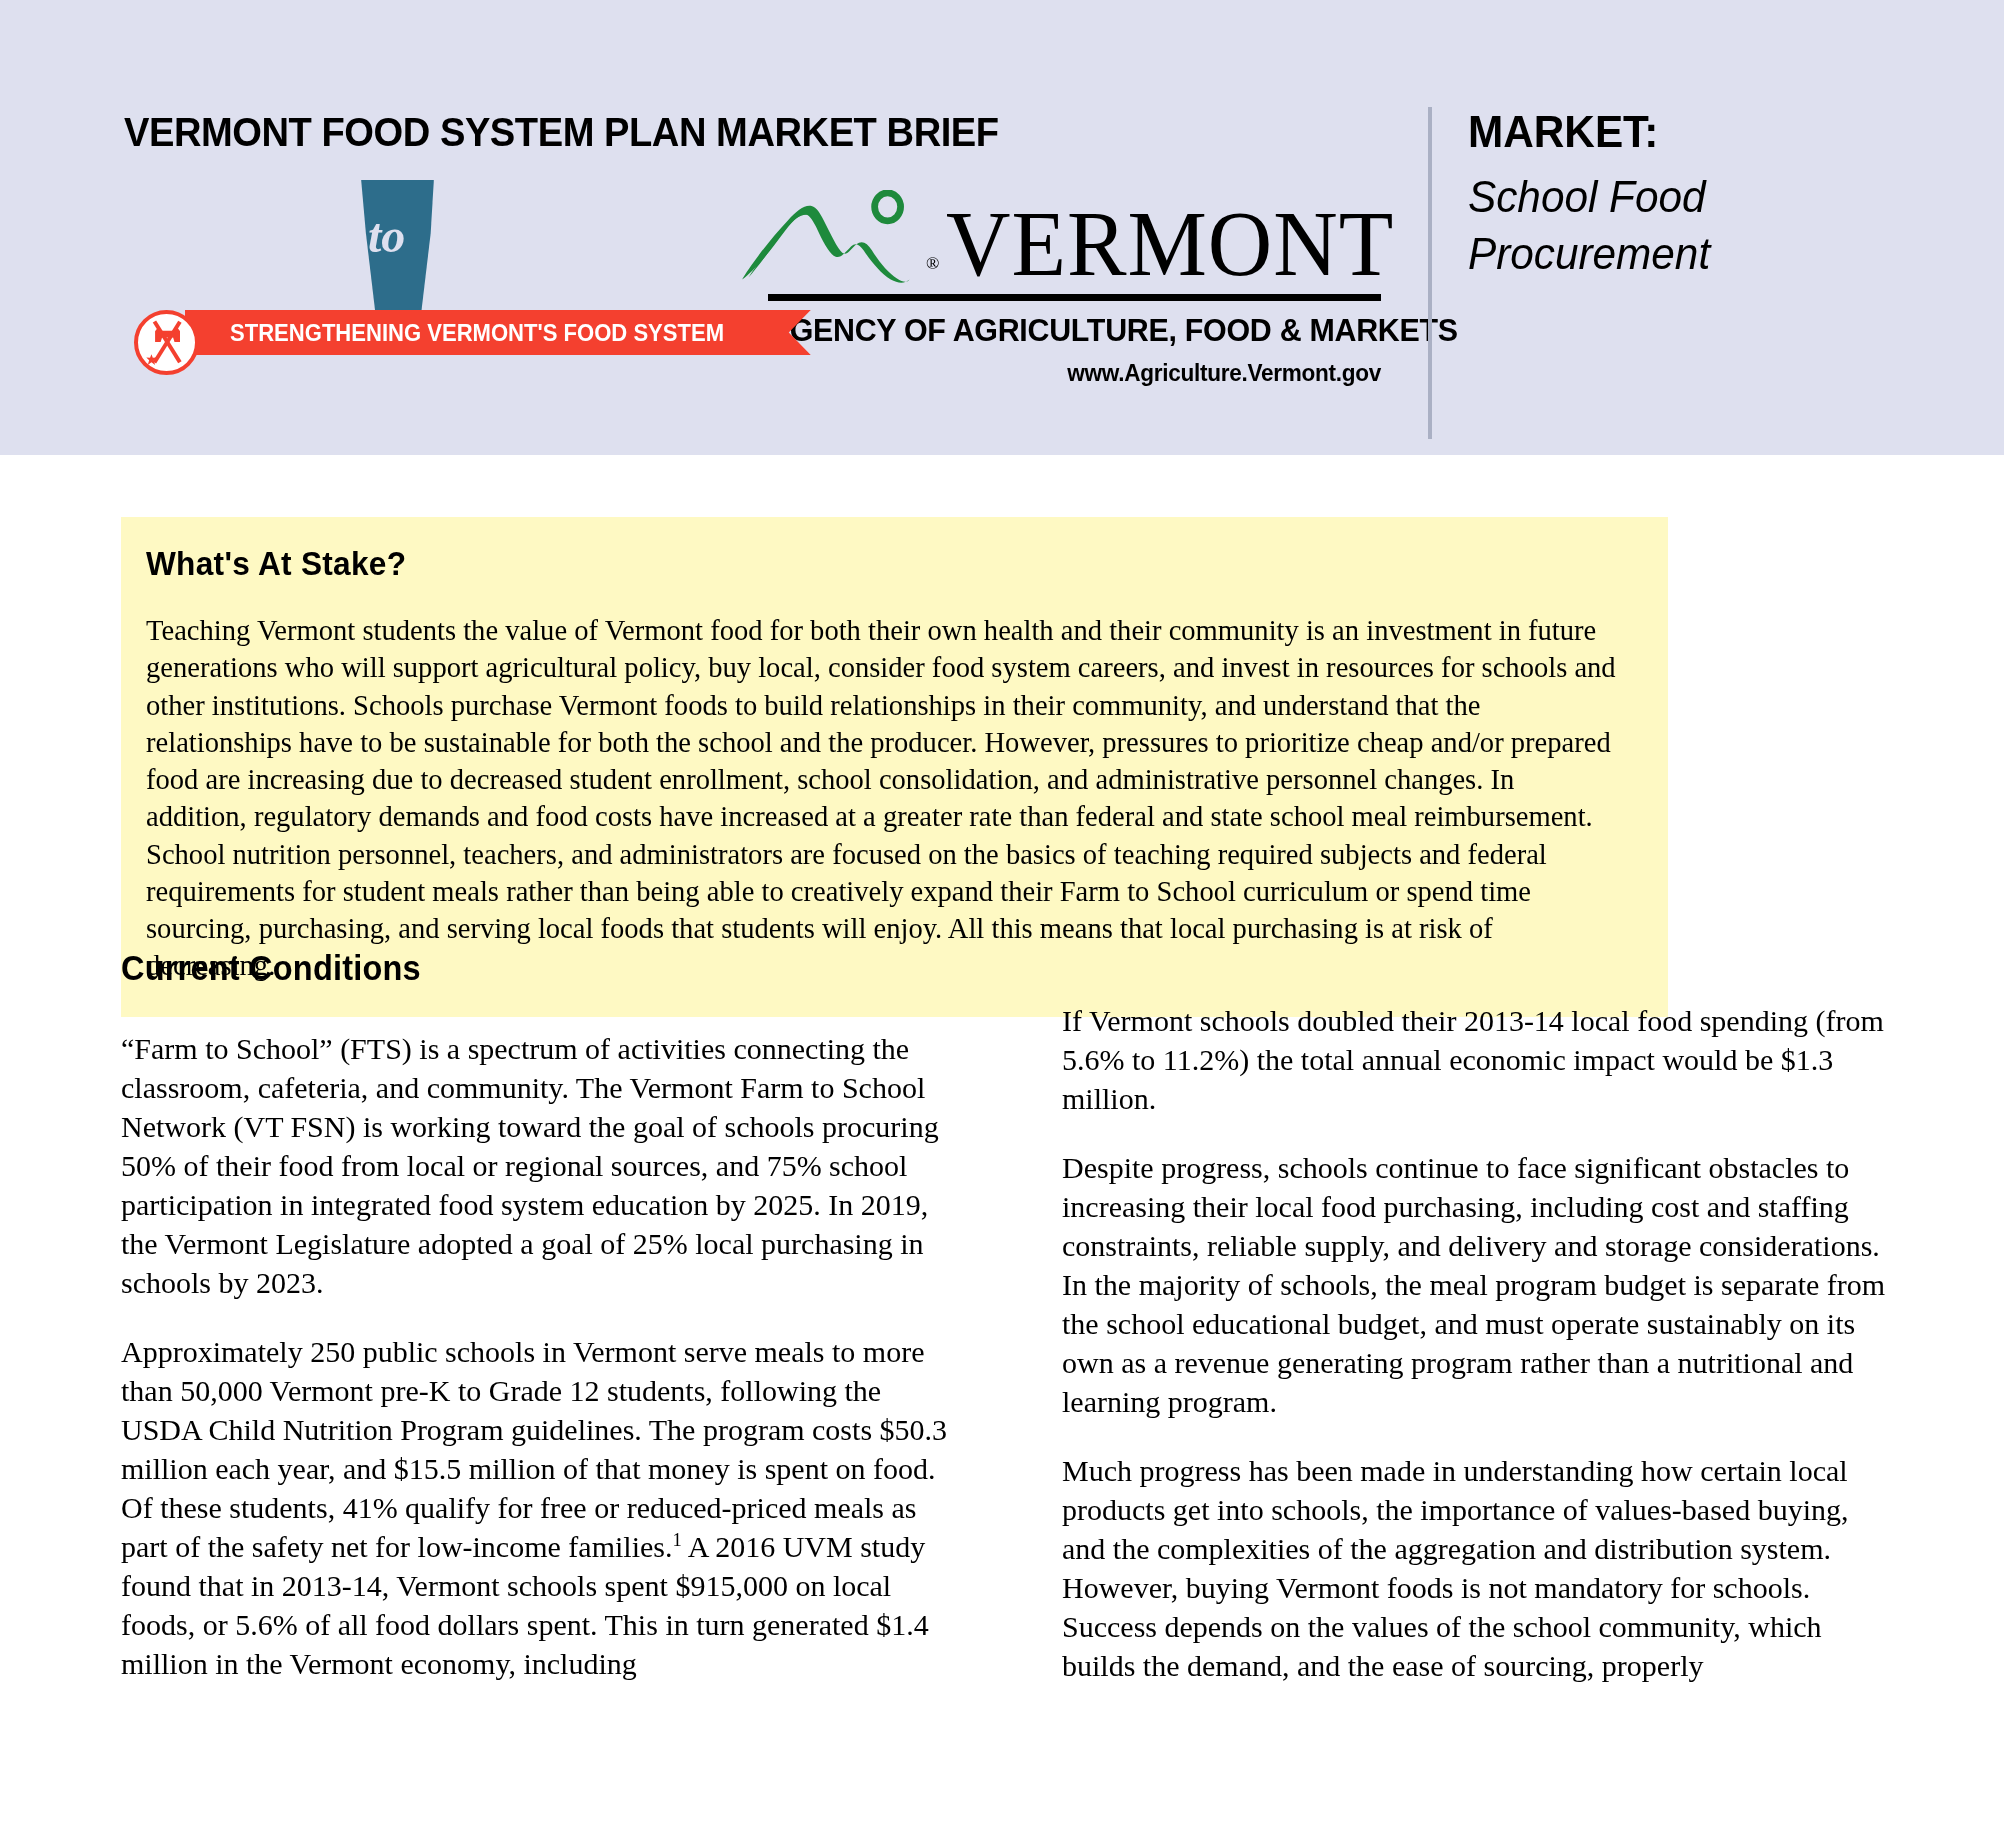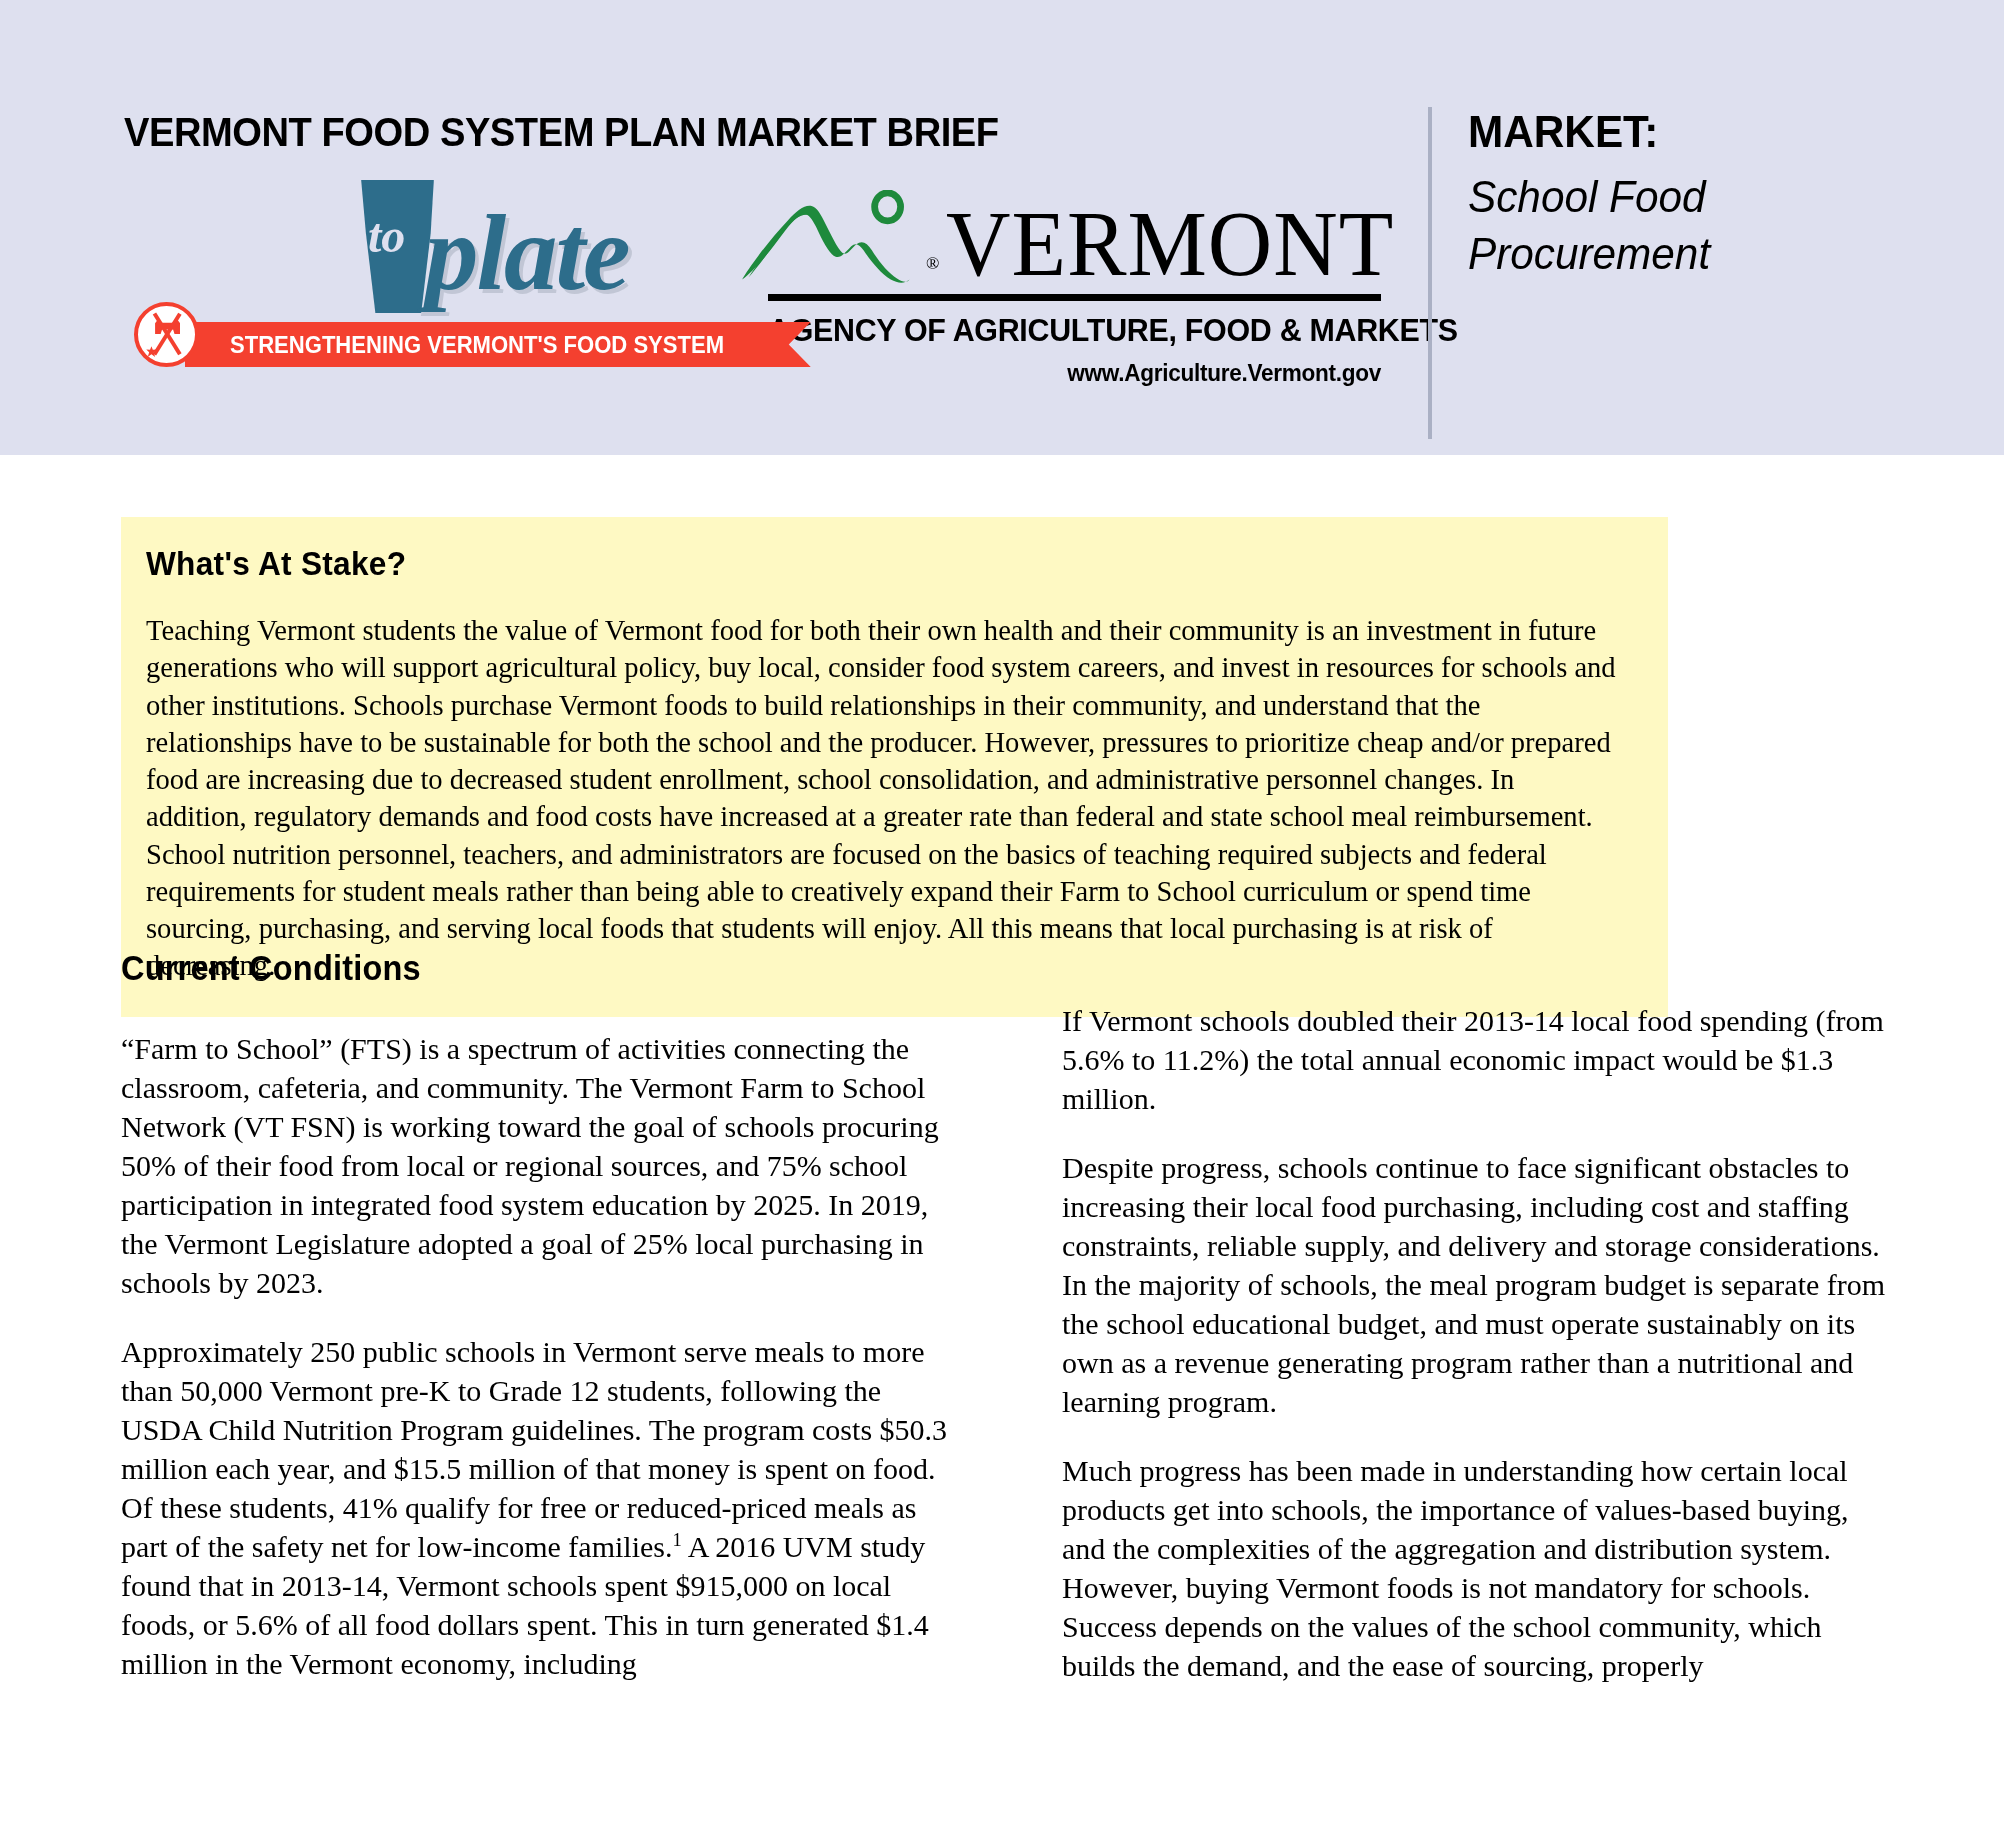--- a/index.html
+++ b/index.html
@@ -97,21 +97,21 @@
     font-size: 48px;
     color: #dee0ef;
     line-height: 1;
   }
 
   .ftp-tagline-row {
     position: absolute;
     left: 10.4px;
     top: 130px;
     display: flex;
-    align-items: flex-end;
+    align-items: flex-start;
     height: 57px;
   }
   .ftp-seal {
     position: relative;
     width: 65px;
     height: 65px;
     border-radius: 50%;
     background: #ffffff;
     border: 4.7px solid #f4402f;
     box-sizing: border-box;
@@ -342,21 +342,20 @@
   <div class="header-left">
     <div class="brief-title">VERMONT FOOD SYSTEM PLAN MARKET BRIEF</div>
   </div>
 
   <div class="logos-row">
 
     <div class="ftp-logo">
       <div class="ftp-wordmark">
         <span class="vt-shape"></span>
         <span class="ftp-to">to</span>
-        <span class="ftp-plate">plate</span>
       </div>
       <div class="ftp-tagline-row">
         <div class="ftp-seal">
           <span class="cow"></span>
           <span class="x1"></span>
           <span class="x2"></span>
           <span class="leaf"></span>
         </div>
         <div class="ftp-banner">
           <span>STRENGTHENING VERMONT'S FOOD SYSTEM</span>

